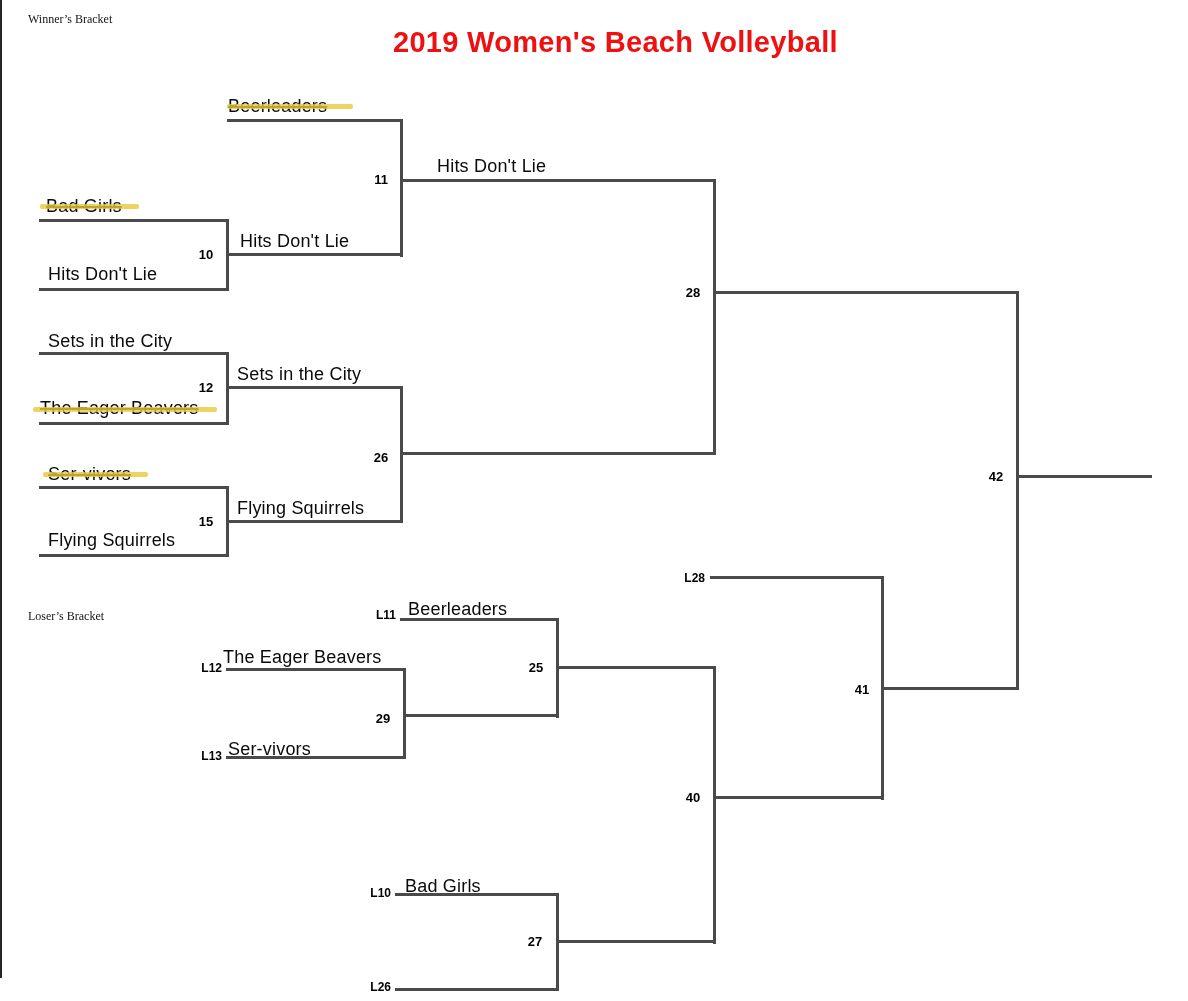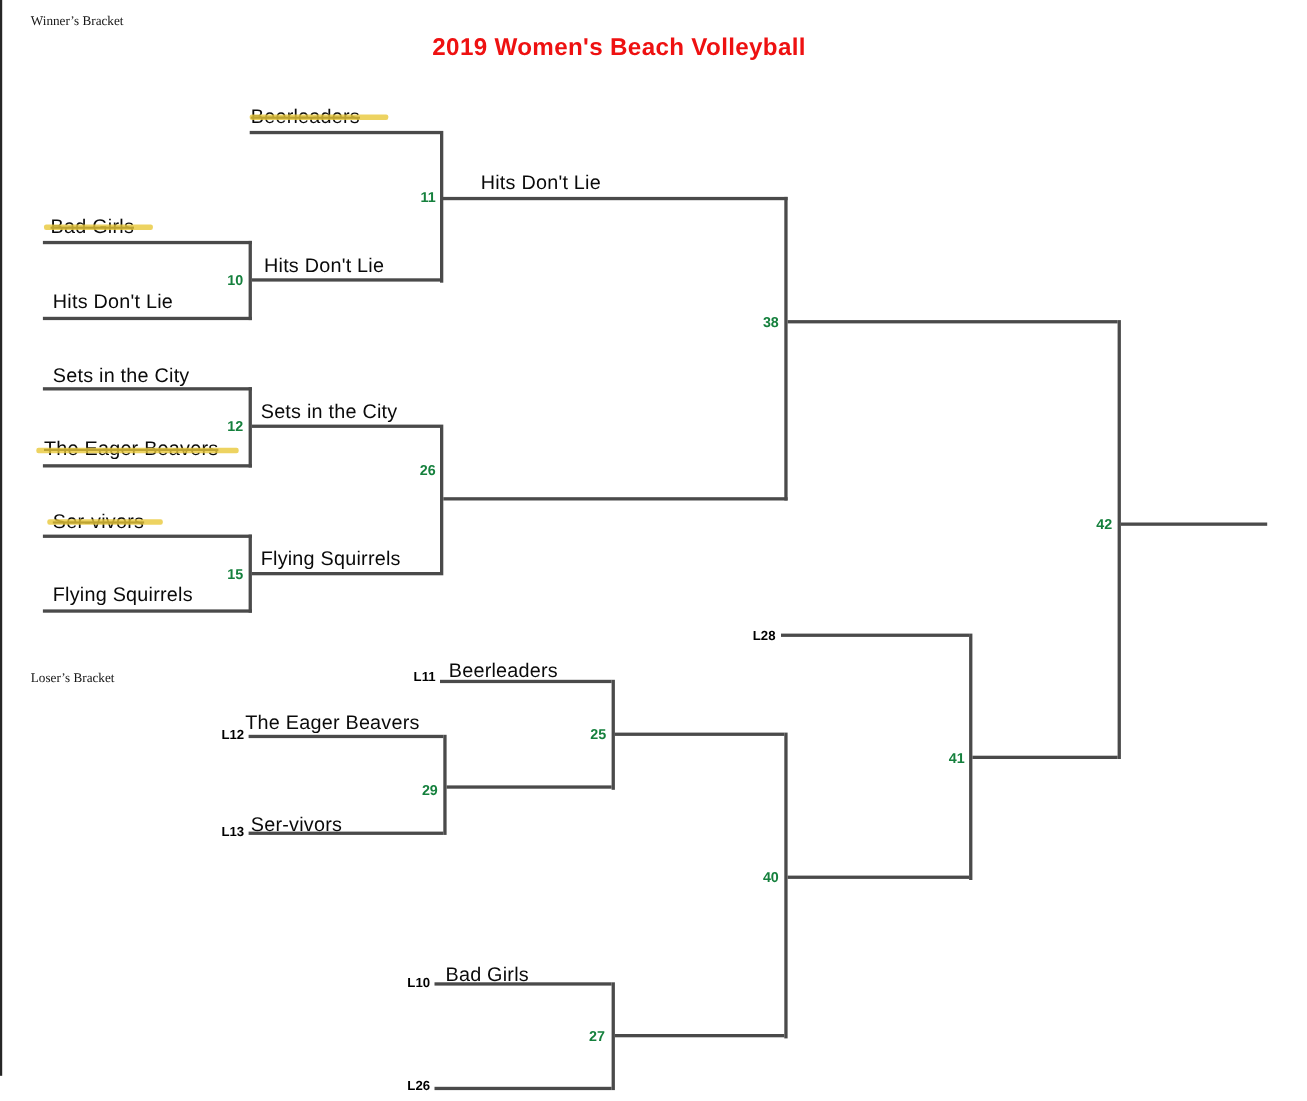--- a/index.html
+++ b/index.html
@@ -10,34 +10,34 @@
   .hl { position:absolute; height:3px; background:#4a4a4a; }
   .vl { position:absolute; width:3px; background:#4a4a4a; }
   .page-edge { position:absolute; width:2px; background:#262626; }
   .team {
     position:absolute; font-size:18px; color:#0a0a0a; white-space:nowrap;
     letter-spacing:0.2px;
   }
   .struck { text-decoration:line-through; text-decoration-thickness:2px; text-decoration-color:#111; }
   .hilite { position:absolute; height:5px; background:#e9c83a; opacity:0.8; border-radius:2px; }
   .mnum {
-    position:absolute; width:30px; text-align:right;
-    font-weight:bold; font-size:13px; color:#15803d; white-space:nowrap;
+    position:absolute; width:30px; text-align:center;
+    font-weight:bold; font-size:13px; color:#000000; white-space:nowrap;
   }
   .llabel {
     position:absolute; width:34px; text-align:right;
     font-weight:bold; font-size:12px; color:#000; white-space:nowrap;
   }
   .section-label {
     position:absolute; font-family:"Liberation Serif", serif;
     font-size:12px; color:#141414; white-space:nowrap;
   }
   .title {
     position:absolute; left:393px; top:24px;
-    font-weight:bold; font-size:22px; line-height:37px; letter-spacing:0.3px;
+    font-weight:bold; font-size:29px; line-height:37px; letter-spacing:0.3px;
     color:#ee1111; white-space:nowrap;
   }
 </style>
 </head>
 <body>
 
 <div class="bracket">
 
   <div class="page-edge" style="left:0;top:0;height:978px;"></div>
 
@@ -113,22 +113,22 @@
 
   <div class="team struck" style="left:48px;top:464px;">Ser-vivors</div>
   <div class="hilite" style="left:43px;top:472px;width:105px;"></div>
   <div class="team" style="left:48px;top:530px;">Flying Squirrels</div>
   <div class="team" style="left:237px;top:498px;">Flying Squirrels</div>
 
   <div class="mnum" style="left:191px;top:247px;">10</div>
   <div class="mnum" style="left:366px;top:172px;">11</div>
   <div class="mnum" style="left:191px;top:380px;">12</div>
   <div class="mnum" style="left:191px;top:514px;">15</div>
-  <div class="mnum" style="left:366px;top:420px;">26</div>
-  <div class="mnum" style="left:678px;top:285px;">38</div>
+  <div class="mnum" style="left:366px;top:450px;">26</div>
+  <div class="mnum" style="left:678px;top:285px;">28</div>
   <div class="mnum" style="left:981px;top:469px;">42</div>
 
   <div class="llabel" style="left:362px;top:608px;">L11</div>
   <div class="team" style="left:408px;top:599px;">Beerleaders</div>
 
   <div class="llabel" style="left:188px;top:661px;">L12</div>
   <div class="team" style="left:223px;top:647px;">The Eager Beavers</div>
 
   <div class="llabel" style="left:188px;top:749px;">L13</div>
   <div class="team" style="left:228px;top:739px;">Ser-vivors</div>

